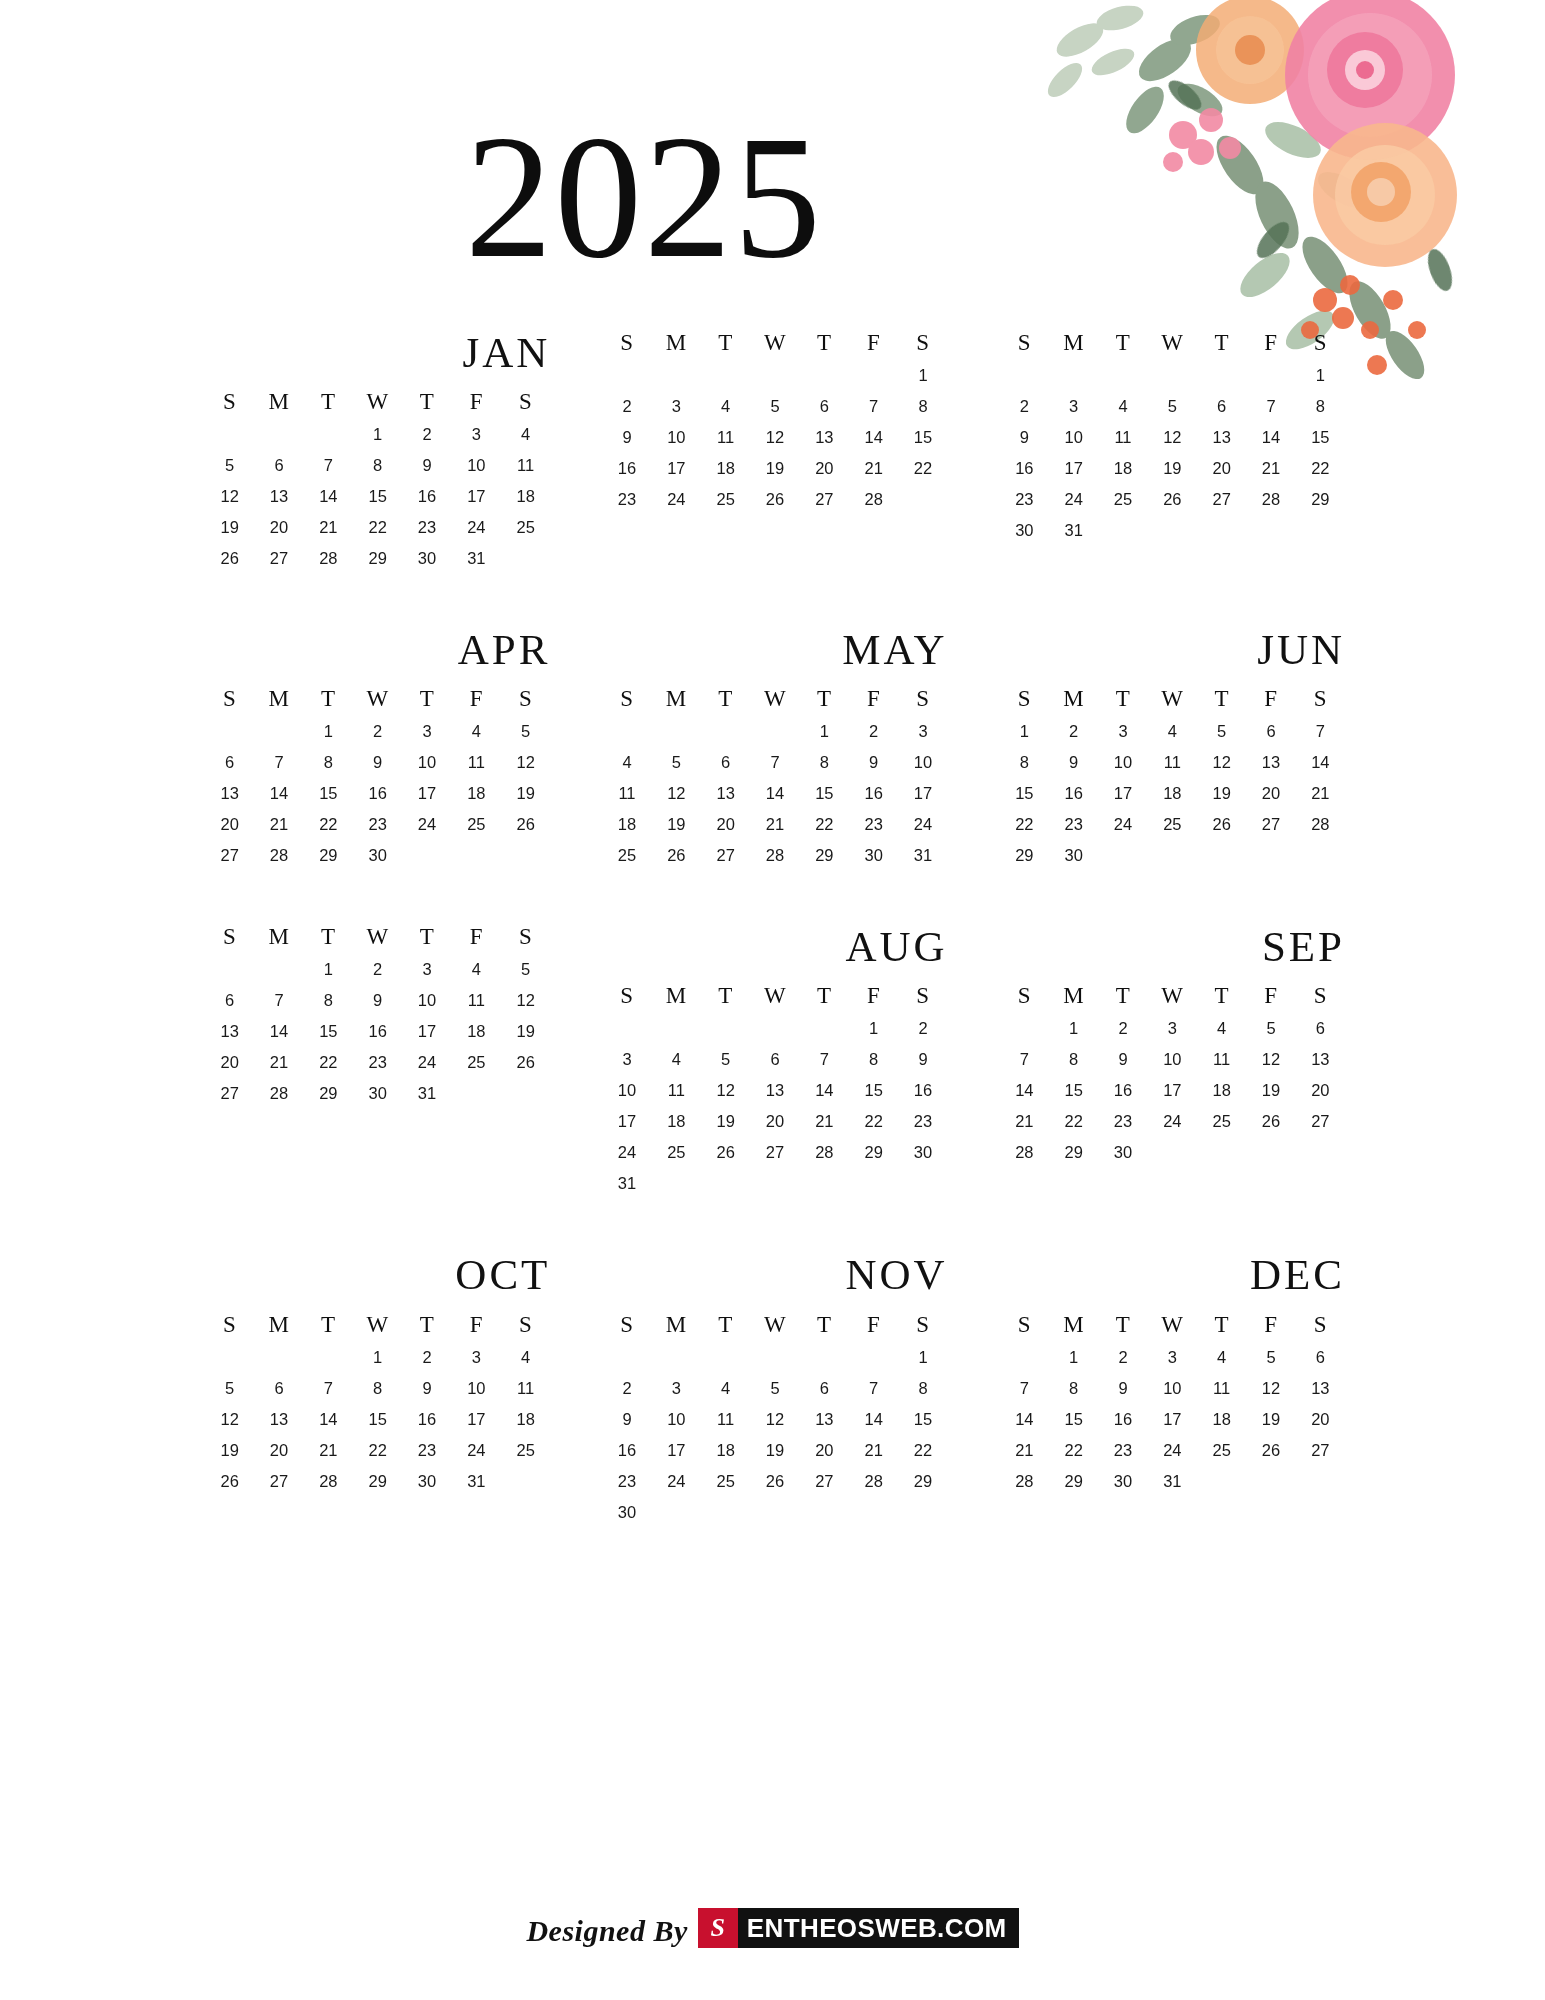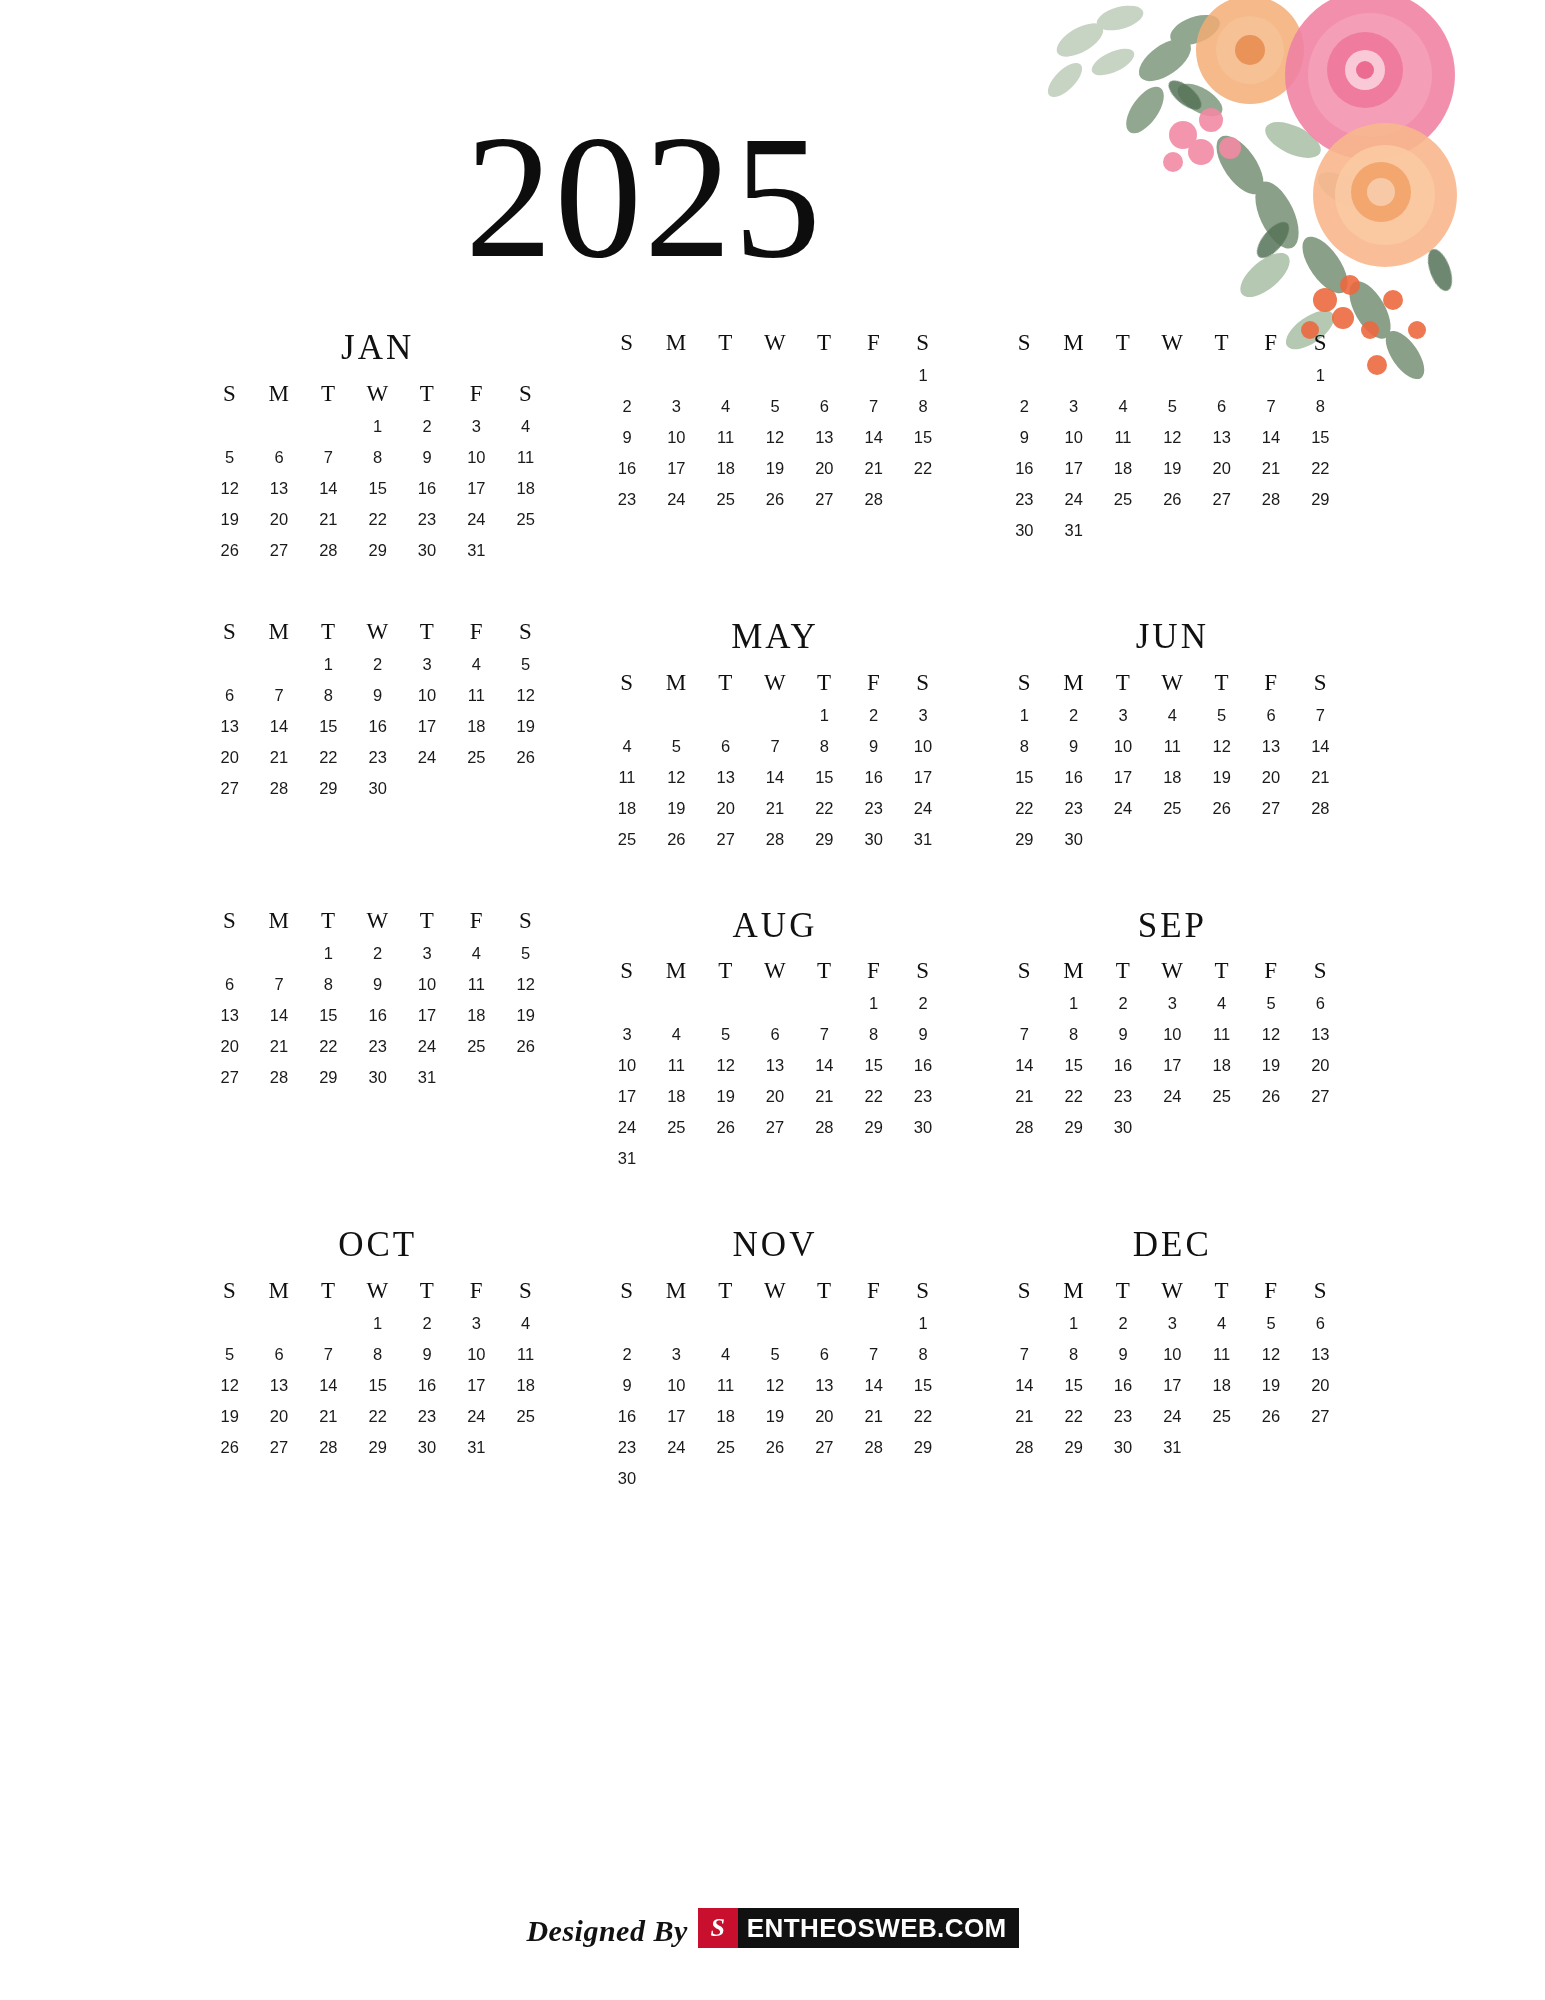--- a/index.html
+++ b/index.html
@@ -51,23 +51,23 @@
     grid-auto-rows: auto;
     row-gap: 58px;
     column-gap: 52px;
   }
 
   .month {
     width: 100%;
   }
 
   .month-name {
-    text-align: center;
+    text-align: right;
     font-family: "Liberation Serif", serif;
-    font-size: 35px;
+    font-size: 43px;
     line-height: 1.05;
     letter-spacing: 3px;
     color: #111;
     margin-bottom: 14px;
     font-weight: 400;
   }
 
   .weekdays, .days {
     display: grid;
     grid-template-columns: repeat(7, 1fr);
@@ -374,20 +374,21 @@
         <div class="day">25</div>
         <div class="day">26</div>
         <div class="day">27</div>
         <div class="day">28</div>
         <div class="day">29</div>
         <div class="day">30</div>
         <div class="day">31</div>
       </div>
     </div>
     <div class="month">
+      <div class="month-name">APR</div>
       <div class="weekdays">
         <div class="wd">S</div>
         <div class="wd">M</div>
         <div class="wd">T</div>
         <div class="wd">W</div>
         <div class="wd">T</div>
         <div class="wd">F</div>
         <div class="wd">S</div>
       </div>
       <div class="days">

